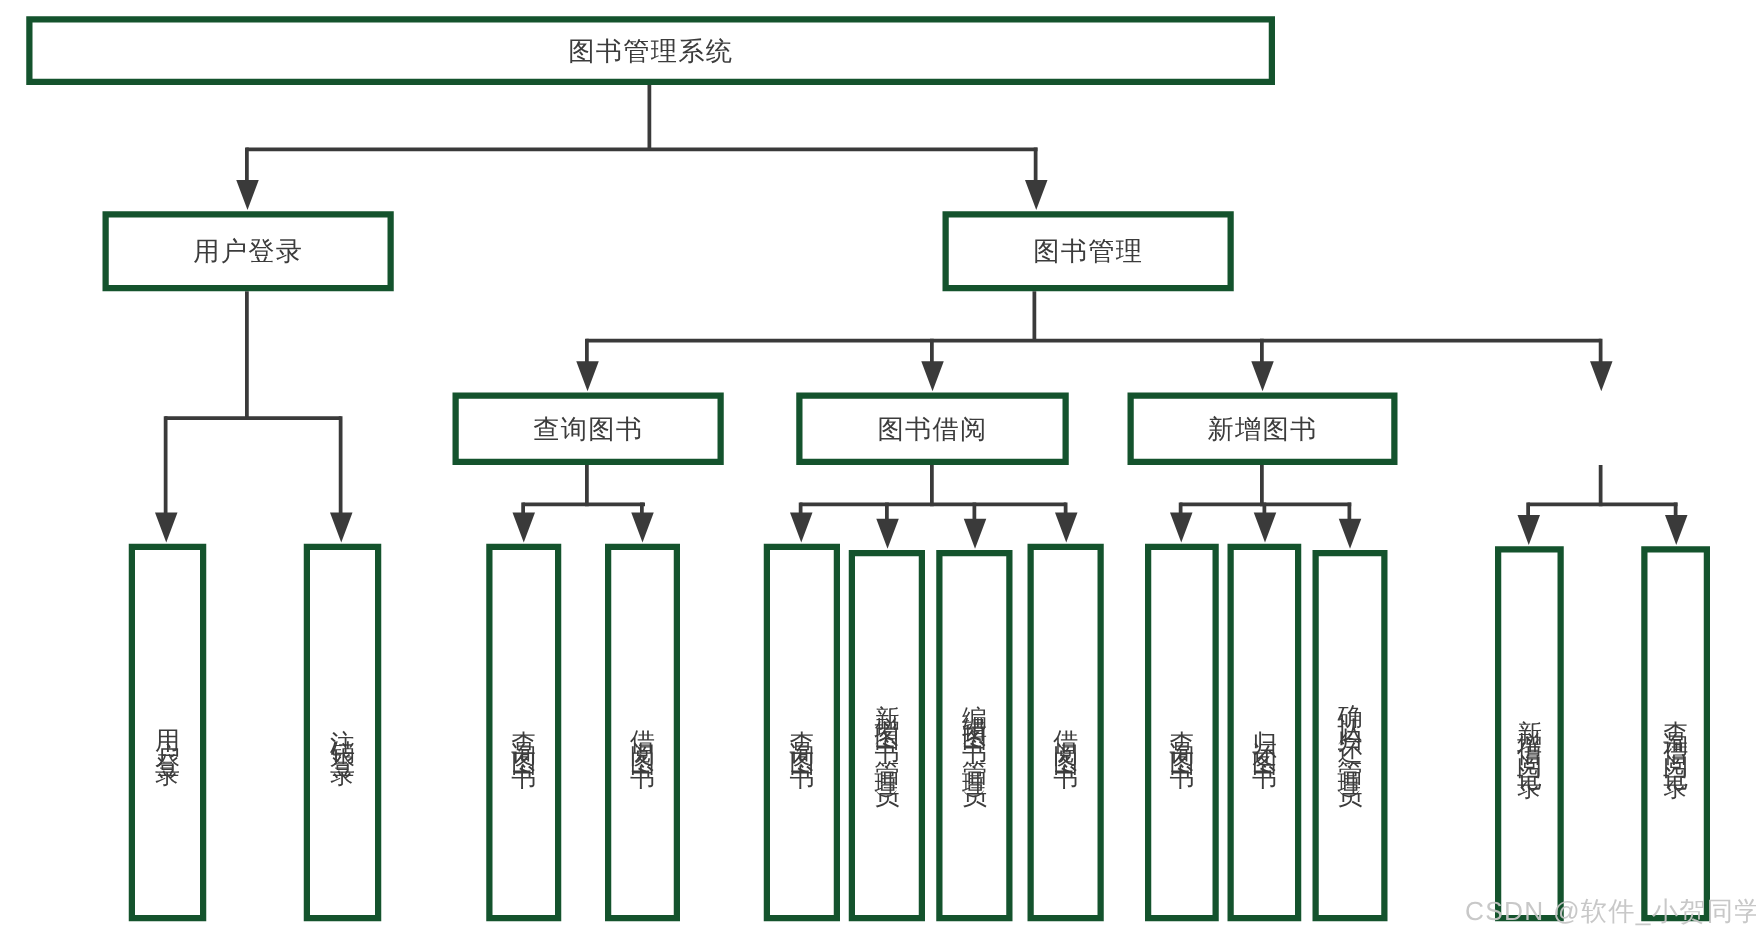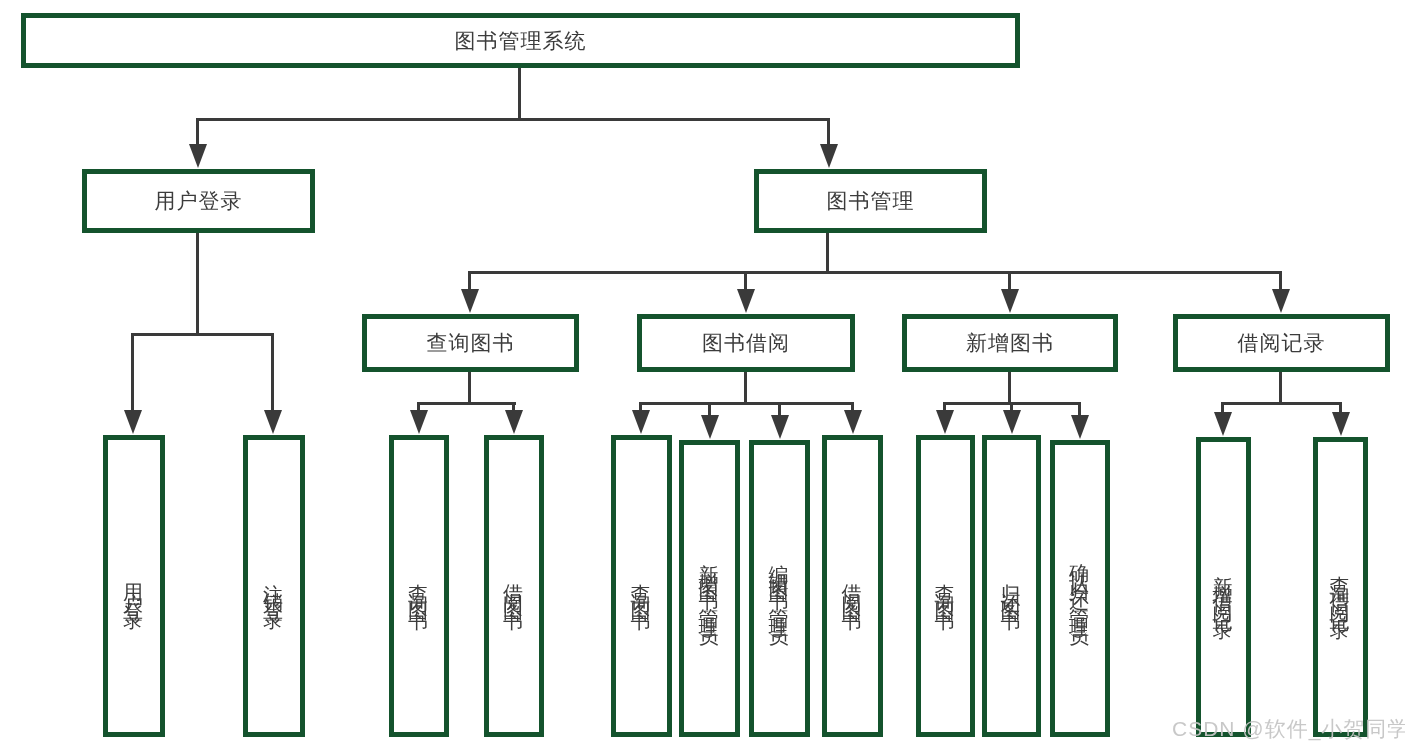--- a/index.html
+++ b/index.html
@@ -39,21 +39,20 @@
 <div class="canvas">
 
   <div class="box" style="left:21px; top:13px; width:999px; height:55px;">图书管理系统</div>
 
   <div class="box" style="left:82px; top:169px; width:233px; height:64px;">用户登录</div>
   <div class="box" style="left:712px; top:169px; width:233px; height:64px;margin-left:42px;">图书管理</div>
 
   <div class="box" style="left:362px; top:314px; width:217px; height:58px;">查询图书</div>
   <div class="box" style="left:637px; top:314px; width:218px; height:58px;">图书借阅</div>
   <div class="box" style="left:902px; top:314px; width:216px; height:58px;">新增图书</div>
-  <div class="box" style="left:1173px; top:314px; width:217px; height:58px;">借阅记录</div>
 
   <div class="box vbox" style="left:103px; top:435px; width:62px; height:302px;">
     <span>用户登录</span>
   </div>
   <div class="box vbox" style="left:243px; top:435px; width:62px; height:302px;">
     <span>注销登录</span>
   </div>
 
   <div class="box vbox" style="left:389px; top:435px; width:60px; height:302px;">
     <span>查询图书</span>

